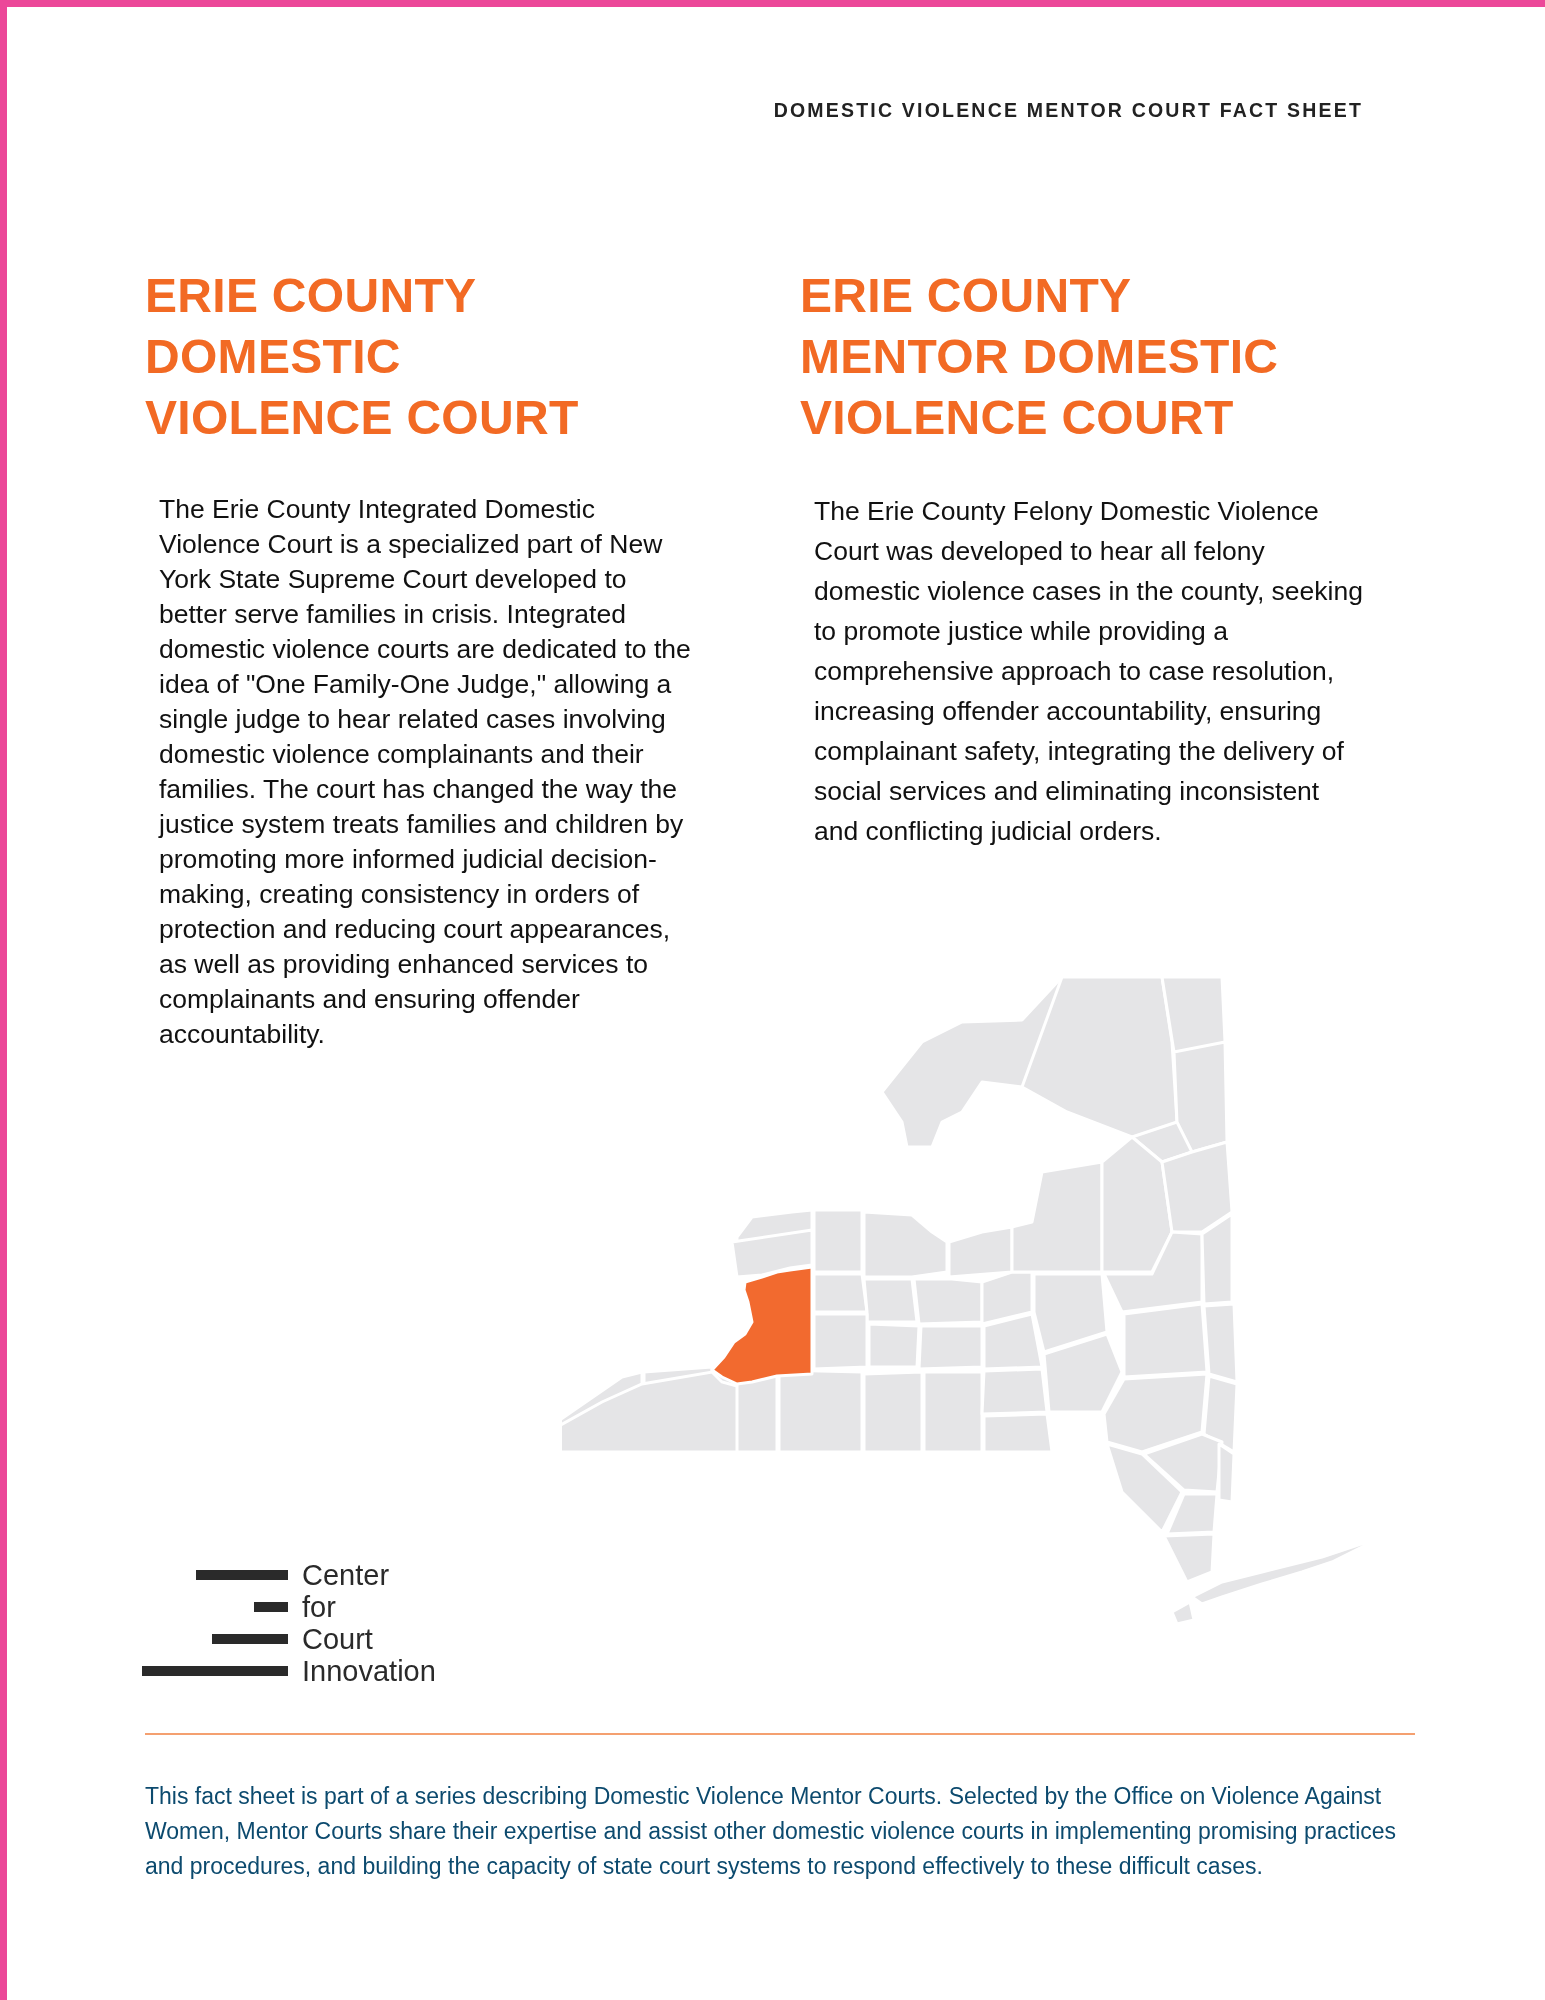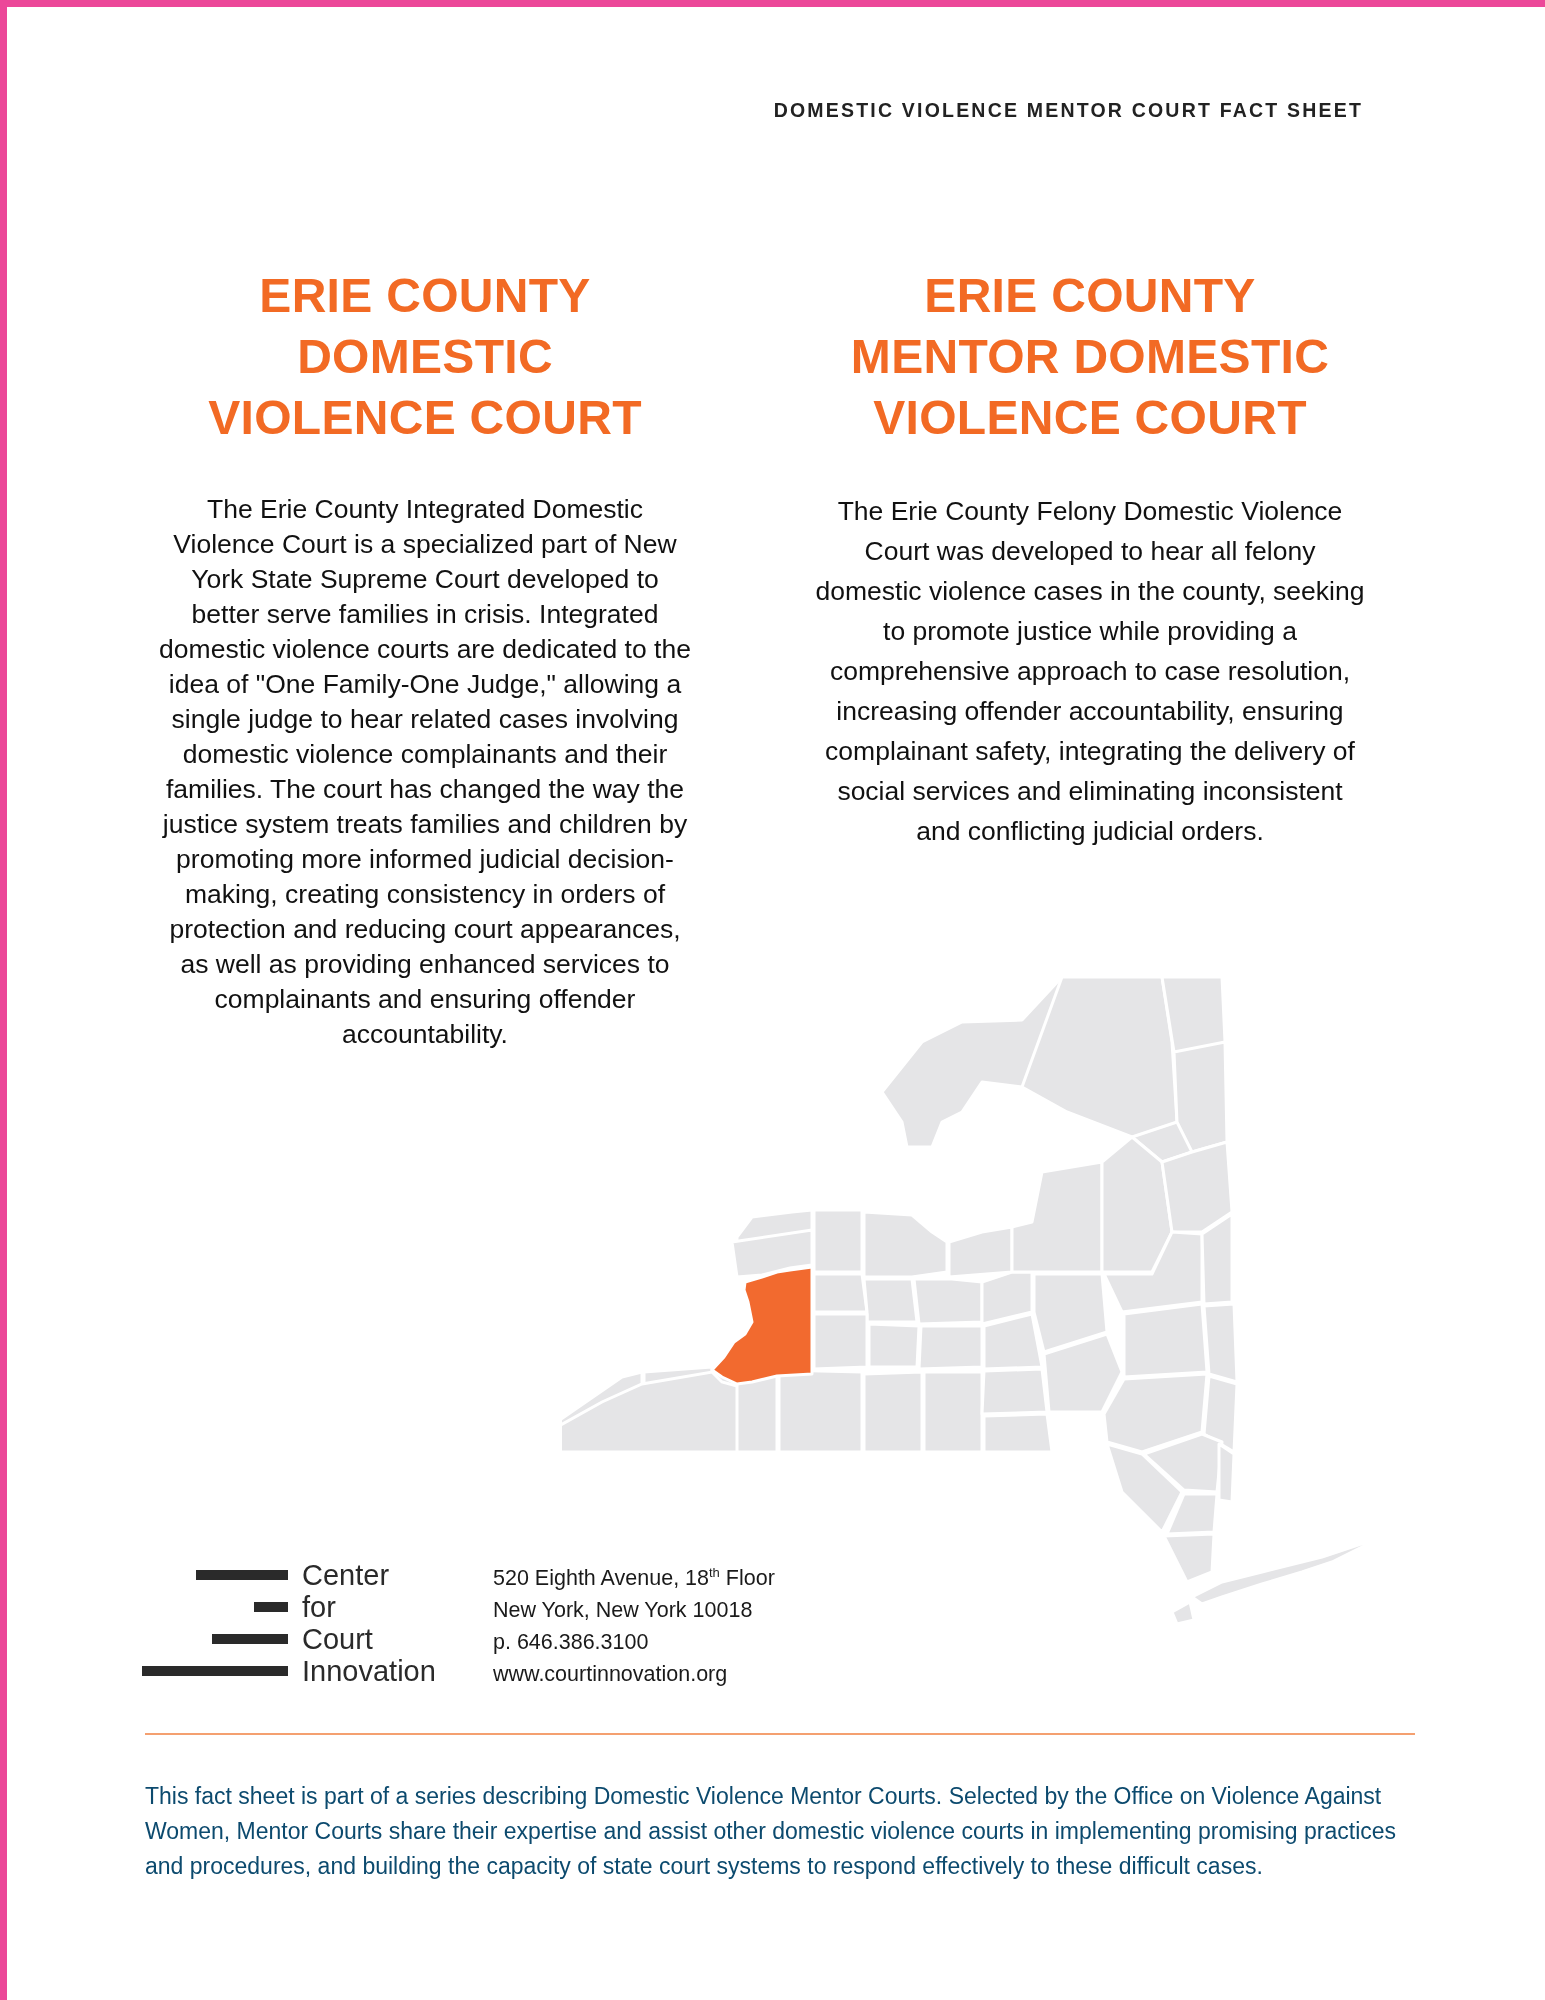--- a/index.html
+++ b/index.html
@@ -1,19 +1,19 @@
 <!DOCTYPE html>
 <html><head>
 <meta charset="utf-8">
 <style>
   html, body { margin:0; padding:0; background:#ffffff; }
   body { width:1545px; height:2000px; position:relative; overflow:hidden; font-family:"Liberation Sans", sans-serif; color:#111; }
   .page { position:absolute; left:0; top:0; width:1541px; height:1996px; border:7px solid #ec4899; background:#fff; }
   .header { position:absolute; top:92px; left:670px; width:686px; text-align:right; font-weight:bold; font-size:19.5px; letter-spacing:2.2px; color:#222; }
-  .col { position:absolute;text-align:center; }
+  .col { position:absolute; }
   .col-left { left:138px; top:258px; width:560px; }
   .col-right { left:793px; top:258px; width:580px; }
   .title { color:#f26a24; font-weight:bold; font-size:48px; line-height:61px; margin:0; letter-spacing:0.3px; }
   .title span { display:block; white-space:nowrap; }
   .body-text { font-size:26.5px; line-height:35px; color:#111; margin:14px; }
   .col-left .body-text { margin-top:44px; }
   .col-right .body-text { margin-top:43px; line-height:40px; }
   .map { position:absolute; left:555px; top:965px; width:850px; height:655px; }
   .logo { position:absolute; left:135px; top:1552px; }
   .logo-row { display:flex; align-items:center; height:32px; }
@@ -130,24 +130,18 @@
       <span class="logo-word">Court</span>
     </div>
     <div class="logo-row">
       <div class="logo-bar-wrap">
           <div class="logo-bar" style="width:146px"></div>
         </div>
       <span class="logo-word">Innovation</span>
     </div>
   </div>
 
-  <div class="contact">
-    <div><span>520 Eighth Avenue, 18</span><sup>th</sup><span> Floor</span></div>
-    <div>New York, New York 10018</div>
-    <div>p. 646.386.3100</div>
-    <div>www.courtinnovation.org</div>
-  </div>
 
   <div class="divider"></div>
 
   <p class="footer-text">This fact sheet is part of a series describing Domestic Violence Mentor Courts. Selected by the Office on Violence Against Women, Mentor Courts share their expertise and assist other domestic violence courts in implementing promising practices and procedures, and building the capacity of state court systems to respond effectively to these difficult cases.</p>
 
 </div>
 
 </body></html>

